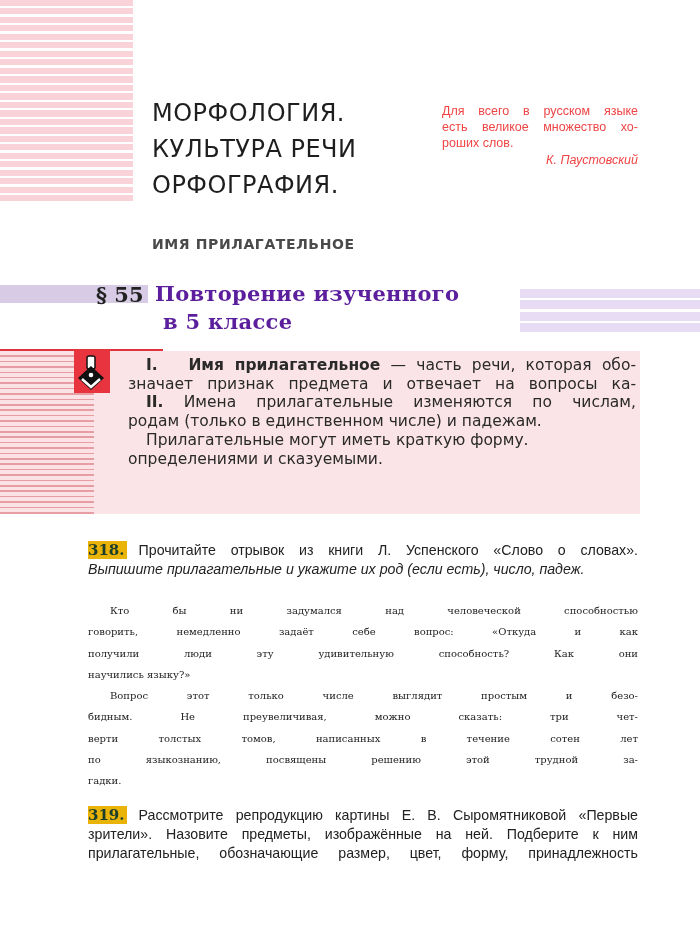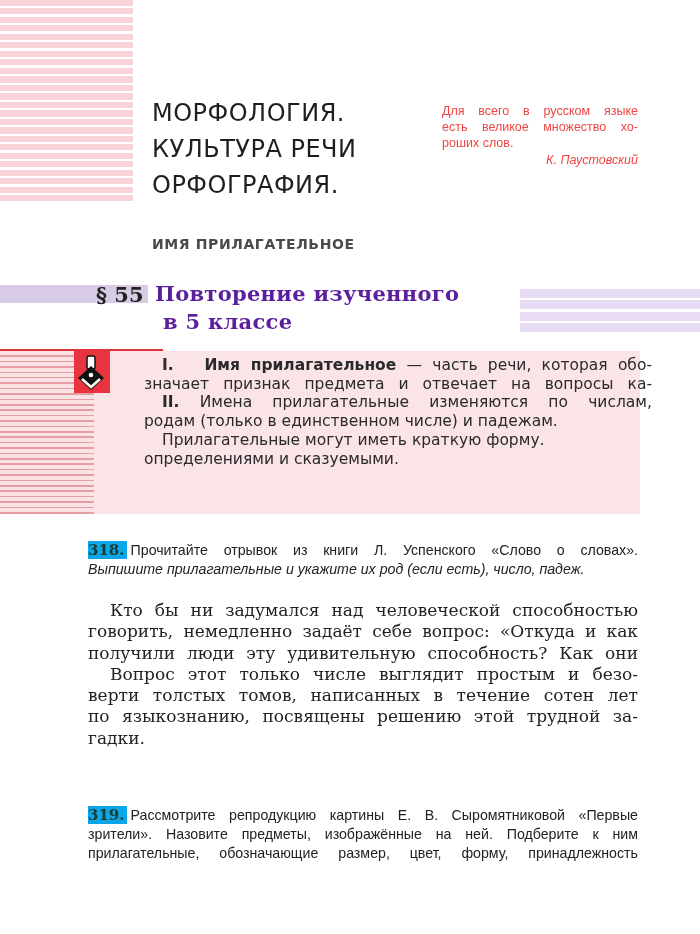--- a/index.html
+++ b/index.html
@@ -27,34 +27,34 @@
   .para-num { left:96px; top:282px; font-family:"DejaVu Serif", serif; font-weight:bold; font-size:21px; color:#222; }
   .para-title { left:155px; top:280px; font-family:"DejaVu Serif", serif; font-weight:bold; font-size:21px; line-height:28px; color:#5b1e9c; letter-spacing:0.3px; }
   .para-title .l2 { padding-left:8px; }
 
   
   .red-lines { left:0; top:350px; width:94px; height:164px;
     background: repeating-linear-gradient(to bottom, #e69da4 0px, #e69da4 1.5px, #fbe3e5 1.5px, #fbe3e5 5.4px); }
   .red-topline { left:0; top:349px; width:163px; height:2px; background:#e0323c; }
   .pink-box { left:94px; top:351px; width:546px; height:163px; background:#fbe4e7; }
   .icon-square { left:74px; top:350px; width:36px; height:43px; background:#e8343e; }
-  .rule-text { left:144px; top:356px; width:508px; font-family:"DejaVu Sans", sans-serif; font-size:15.5px; line-height:18.7px; color:#2a2a2a; }
+  .rule-text { left:128px; top:356px; width:508px; font-family:"DejaVu Sans", sans-serif; font-size:15.5px; line-height:18.7px; color:#2a2a2a; }
   .rule-text .ln { display:block; white-space:nowrap; text-align:justify; text-align-last:justify; }
   .rule-text .ln.left { text-align-last:left; }
   .rule-text .ind { padding-left:18px; }
   .rule-text b { font-weight:bold; }
   .spaced { letter-spacing:3px; }
 
   
   .ex { left:88px; width:550px; font-family:"Liberation Sans", sans-serif; font-size:14.2px; line-height:19px; color:#222; }
   .ex .ln { display:block; white-space:nowrap; text-align:justify; text-align-last:justify; }
   .ex .ln.left { text-align-last:left;font-style:italic; }
-  .ex-num { font-family:"DejaVu Serif", serif; font-weight:bold; font-size:15px; color:#1b3d2b; background:#0ea5e9; padding:0 2px 0 0; margin-right:4px; }
+  .ex-num { font-family:"DejaVu Serif", serif; font-weight:bold; font-size:15px; color:#1b3d2b; background:#eab308; padding:0 2px 0 0; margin-right:12px; }
 
-  .excerpt { left:88px; width:550px; font-family:"DejaVu Serif", serif; font-size:17px; line-height:21.3px; color:#222; }
+  .excerpt { left:88px; width:550px; font-family:"DejaVu Serif", serif; font-size:10px; line-height:21.3px; color:#222; }
   .excerpt .ln { display:block; white-space:nowrap; text-align:justify; text-align-last:justify; }
   .excerpt .ln.left { text-align-last:left; }
   .excerpt .ind { padding-left:22px; }
 </style>
 </head>
 <body>
 
 <div class="abs stripes-top"></div>
 
 <div class="abs unit-title">
@@ -103,21 +103,23 @@
 
 <div class="abs ex" style="top:541px;">
   <span class="ln"><span class="ex-num">318.</span><span>Прочитайте отрывок из книги Л. Успенского «Слово о словах».</span></span>
   <span class="ln left">Выпишите прилагательные и укажите их род (если есть), число, падеж.</span>
 </div>
 
 <div class="abs excerpt" style="top:600px;">
   <span class="ln ind">Кто бы ни задумался над человеческой способностью</span>
   <span class="ln">говорить, немедленно задаёт себе вопрос: «Откуда и как</span>
   <span class="ln">получили люди эту удивительную способность? Как они</span>
+  <span class="ln left">научились языку?»</span>
   <span class="ln ind">Вопрос этот только числе выглядит простым и безо-</span>
+  <span class="ln">бидным. Не преувеличивая, можно сказать: три чет-</span>
   <span class="ln">верти толстых томов, написанных в течение сотен лет</span>
   <span class="ln">по языкознанию, посвящены решению этой трудной за-</span>
   <span class="ln left">гадки.</span>
 </div>
 
 <div class="abs ex" style="top:806px;">
   <span class="ln"><span class="ex-num">319.</span><span>Рассмотрите репродукцию картины Е. В. Сыромятниковой «Первые</span></span>
   <span class="ln">зрители». Назовите предметы, изображённые на ней. Подберите к ним</span>
   <span class="ln">прилагательные, обозначающие размер, цвет, форму, принадлежность</span>
 </div>

